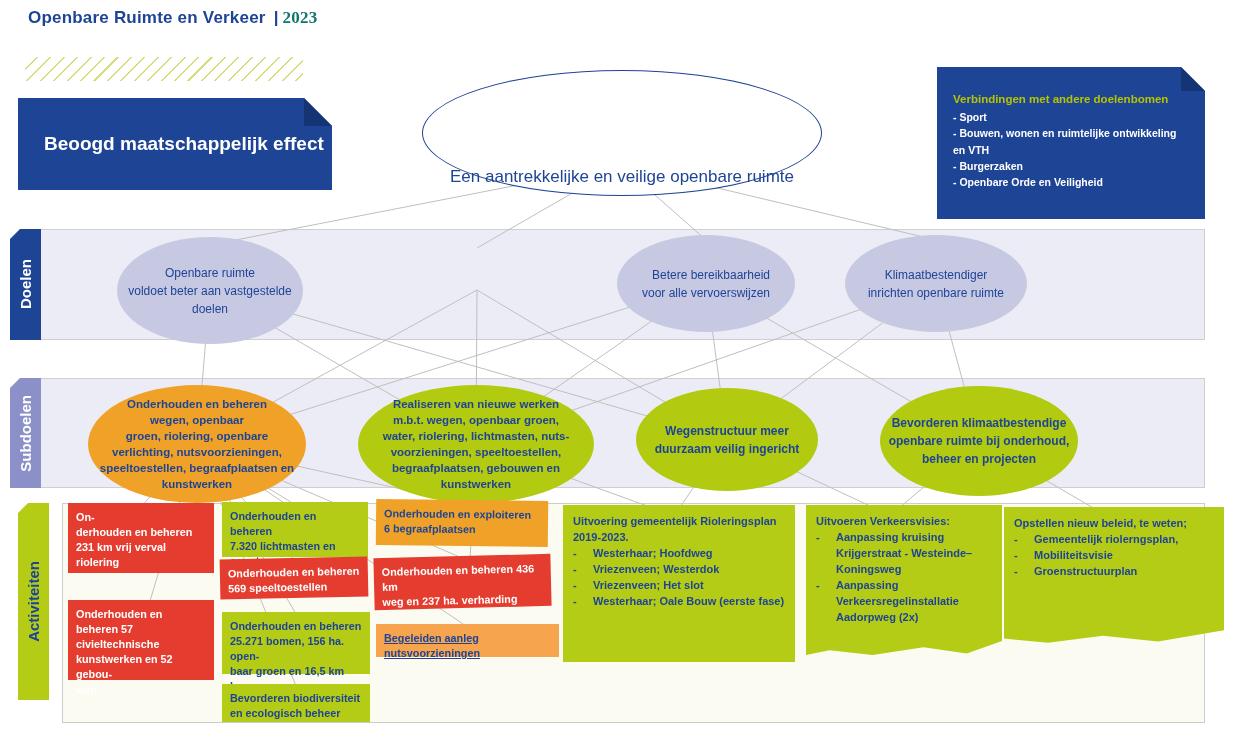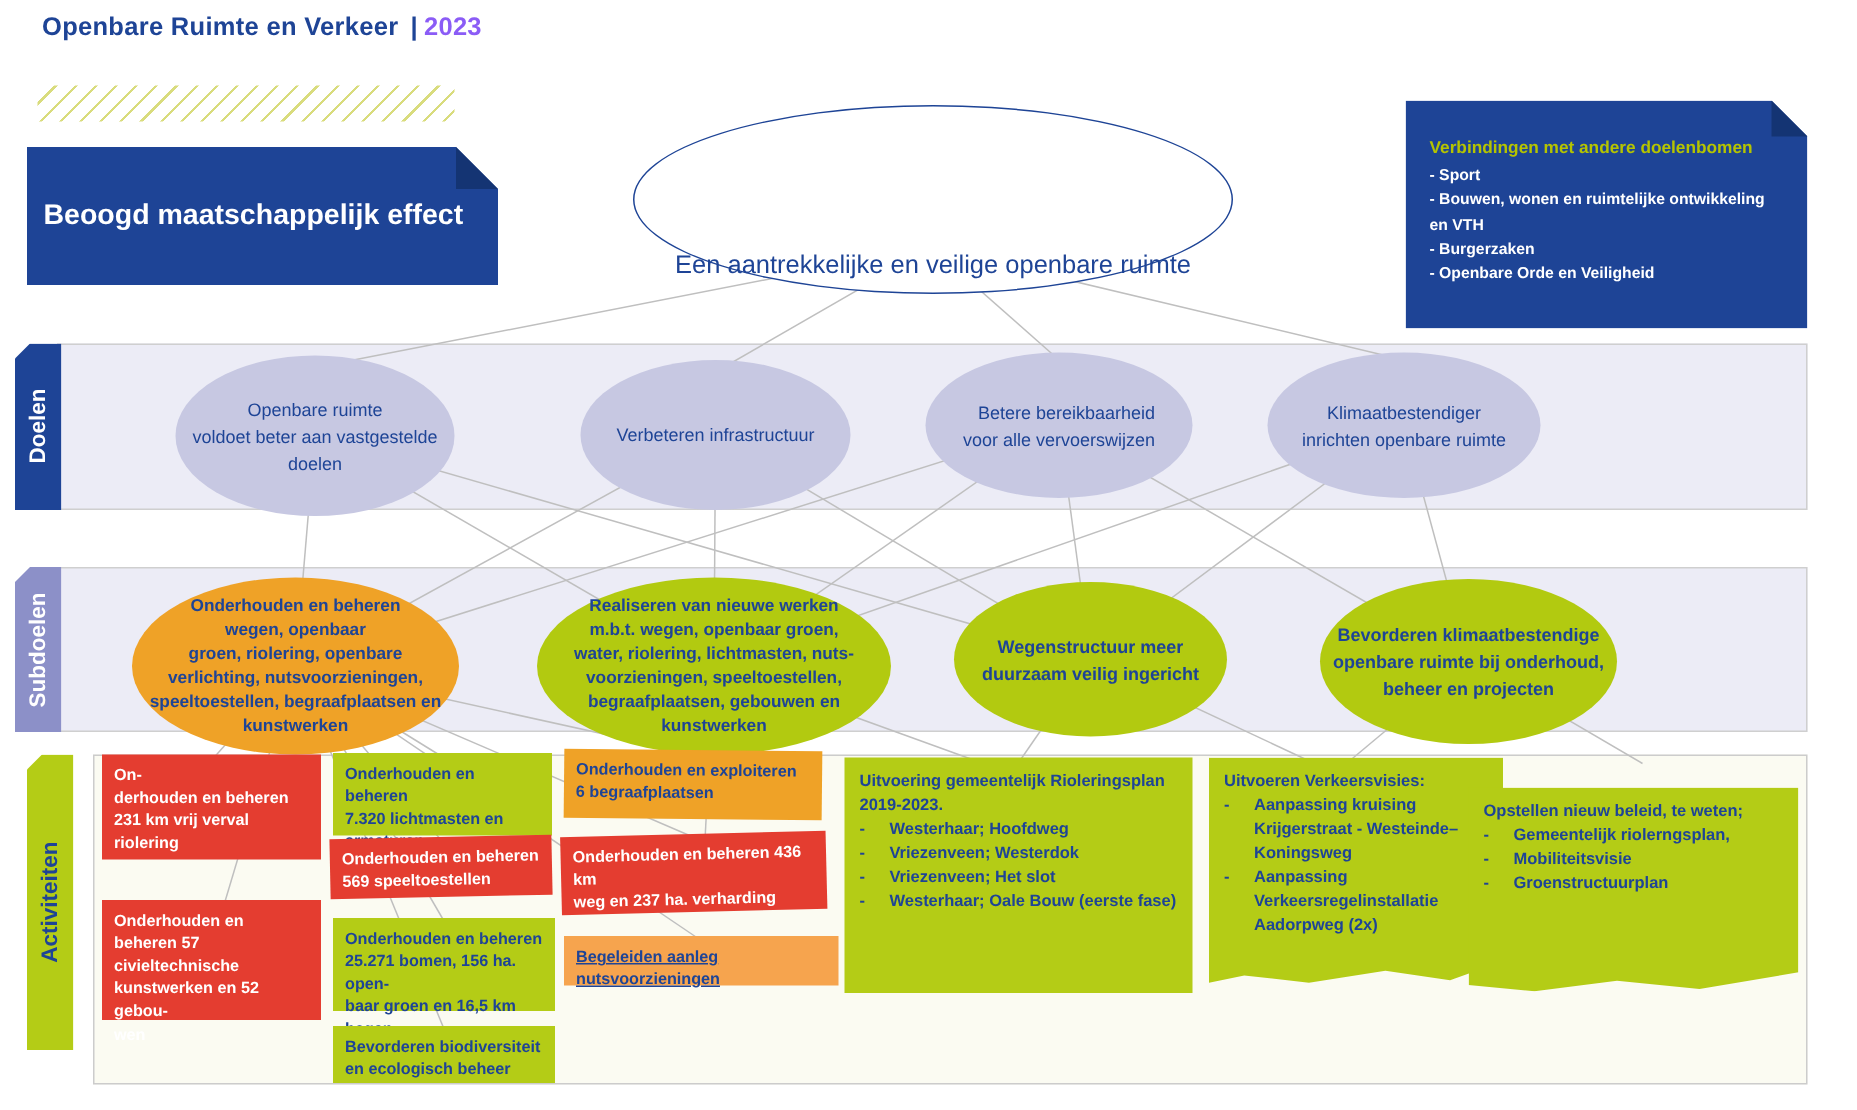--- a/index.html
+++ b/index.html
@@ -3,33 +3,33 @@
 <meta charset="utf-8">
 <style>
   * { margin:0; padding:0; box-sizing:border-box; }
   html,body { background:#ffffff; }
   .canvas {
     position:relative; width:1238px; height:740px; overflow:hidden;
     font-family:"Liberation Sans", sans-serif; background:#ffffff;
   }
   
   .page-title { position:absolute; left:28px; top:8px; font-size:17px; font-weight:bold; color:#1e4496; letter-spacing:.2px; }
-  .page-title .year { color:#8b5cf6; }
+  .page-title .year { color:#0f766e;font-family:Liberation Serif, serif; }
   .page-title .divider { color:#1e4496; padding:0 4px 0 8px; }
   .hatch {
     position:absolute; left:25px; top:57px; width:278px; height:24px;
     background:repeating-linear-gradient(135deg, transparent 0 8px, #d9dc7d 8px 9.5px);
   }
   
   .fold-box { position:absolute; background:#1e4496; }
   .fold-box .fold { position:absolute; top:0; right:0; background:linear-gradient(to bottom left, transparent 49%, #143473 50%); }
   .effect-box {
     left:18px; top:98px; width:314px; height:92px;
     clip-path:polygon(0 0, calc(100% - 28px) 0, 100% 28px, 100% 100%, 0 100%);
-    display:flex; align-items:center; padding-left:11px;
+    display:flex; align-items:center; padding-left:26px;
     color:#ffffff; font-size:19px; font-weight:bold;
   }
   .effect-box .fold { width:28px; height:28px; }
   .verbindingen {
     left:937px; top:67px; width:268px; height:152px;
     clip-path:polygon(0 0, calc(100% - 24px) 0, 100% 24px, 100% 100%, 0 100%);
     padding:26px 14px 0 16px;
   }
   .verbindingen .fold { width:24px; height:24px; }
   .verbindingen .vb-title { color:#b5c400; font-size:11.5px; font-weight:bold; white-space:nowrap; margin-bottom:4px; }
@@ -91,22 +91,22 @@
   .bE { left:222px; top:612px; width:148px; height:62px; }
   .bF { left:222px; top:684px; width:148px; height:38px; }
   .bG { left:376px; top:500px; width:172px; height:46px; transform:rotate(0.6deg); }
   .bH { left:374px; top:556px; width:177px; height:52px; transform:rotate(-1.4deg); }
   .bI { left:376px; top:624px; width:183px; height:33px; }
   
   .lbox { position:absolute; z-index:2; background:#b4cc16; color:#1e4496; padding:9px 10px; font-size:11px; font-weight:bold; line-height:1.45; }
   .bJ { left:563px;  top:505px; width:232px; height:157px; }
   .bK { left:806px;  top:505px; width:196px; height:158px;
         clip-path:polygon(0 0, 100% 0, 100% 86%, 82% 94%, 60% 90%, 34% 95%, 12% 92%, 0 95%); }
-  .bL { left:979px; top:507px; width:220px; height:140px;
-        clip-path:polygon(0 0, 100% 0, 100% 88%, 70% 96%, 45% 92%, 20% 97%, 0 94%);margin-top:18px; }
+  .bL { left:1004px; top:507px; width:220px; height:140px;
+        clip-path:polygon(0 0, 100% 0, 100% 88%, 70% 96%, 45% 92%, 20% 97%, 0 94%); }
   .li { display:flex; }
   .li .dash { width:20px; flex-shrink:0; }
   .li .txt { flex:1; }
   
   .connectors { position:absolute; left:0; top:0; z-index:1; pointer-events:none; }
   .connectors line { stroke:#bfbfbf; stroke-width:1; }
 </style>
 </head>
 <body>
 
@@ -172,21 +172,20 @@
     <span class="fold"></span>
   </div>
 
   <div class="band doelen-band"></div>
   <div class="tab doelen-tab">
     <span class="tab-text">Doelen</span>
   </div>
   <div class="ell lav d1">Openbare ruimte
 voldoet beter aan vastgestelde
 doelen</div>
-  <div class="ell lav d2">Verbeteren infrastructuur</div>
   <div class="ell lav d3">Betere bereikbaarheid
 voor alle vervoerswijzen</div>
   <div class="ell lav d4">Klimaatbestendiger
 inrichten openbare ruimte</div>
 
   <div class="band subdoelen-band"></div>
   <div class="tab subdoelen-tab">
     <span class="tab-text">Subdoelen</span>
   </div>
   <div class="ell orange s1">Onderhouden en beheren

